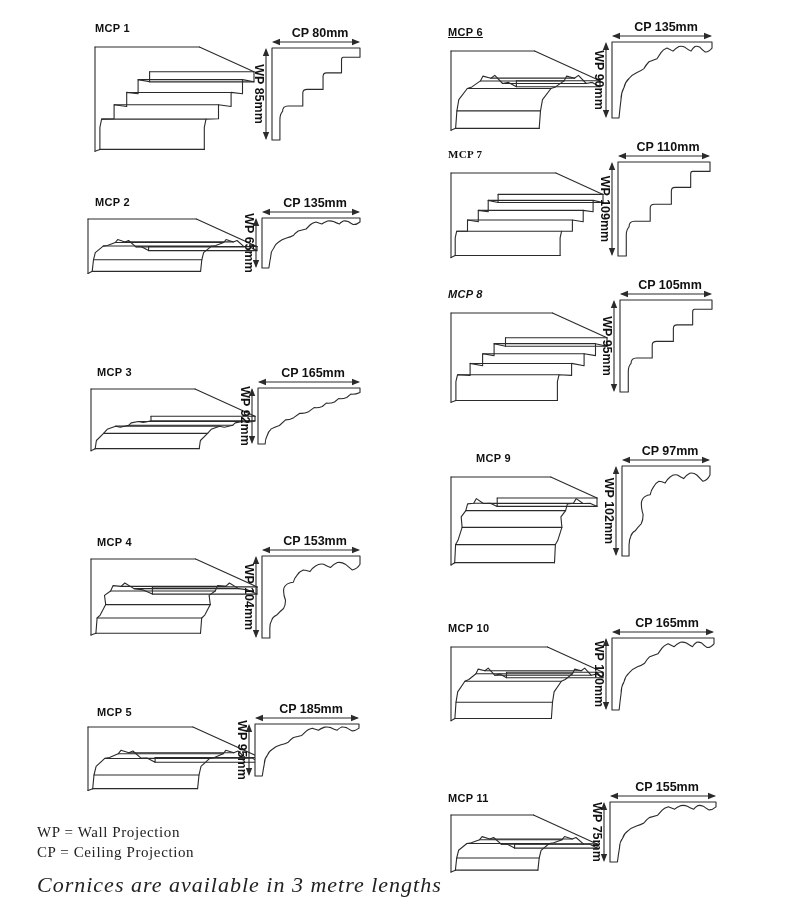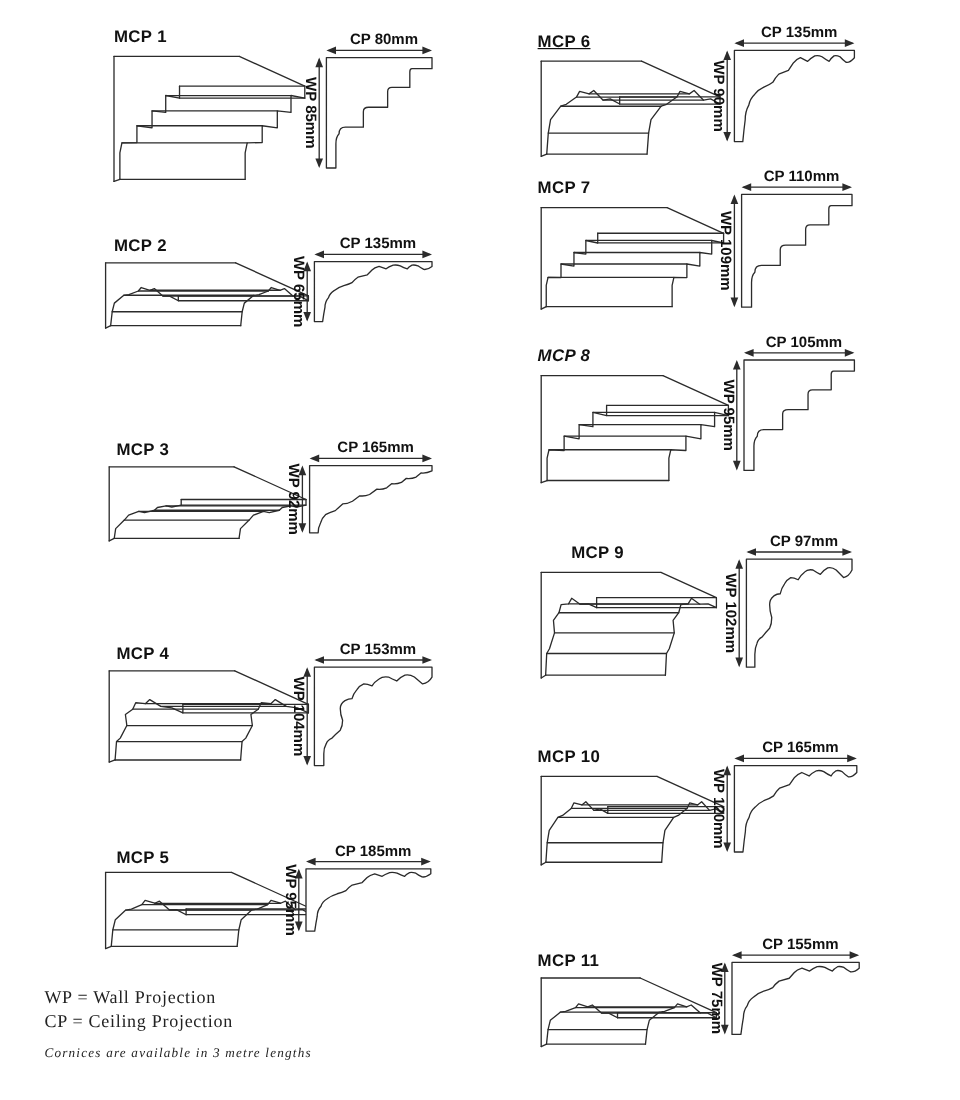--- a/index.html
+++ b/index.html
@@ -1,27 +1,27 @@
 <!DOCTYPE html>
 <html><head>
 <meta charset="utf-8">
 <style>
   html,body{margin:0;padding:0;background:#ffffff;}
   #canvas{position:relative;width:800px;height:917px;background:#ffffff;overflow:hidden;
           font-family:"Liberation Sans",sans-serif;color:#1a1a1a;}
-  .mcp-label{position:absolute;font-size:14px;font-weight:bold;letter-spacing:.3px;color:#111;}
+  .mcp-label{position:absolute;font-size:11px;font-weight:bold;letter-spacing:.3px;color:#111;}
   svg{position:absolute;overflow:visible;}
   svg path,svg line,svg polyline{stroke:#2b2b2b;fill:none;stroke-width:1.1;stroke-linejoin:round;stroke-linecap:round;}
   svg .fillw{fill:#ffffff;}
   svg .head{fill:#2b2b2b;stroke:none;}
   svg text{font-family:"Liberation Sans",sans-serif;font-size:12.5px;font-weight:bold;fill:#111;stroke:none;}
   .legend{position:absolute;left:37px;top:822px;font-family:"Liberation Serif",serif;
           font-size:15px;letter-spacing:.6px;color:#222;line-height:20px;}
   .note{position:absolute;left:37px;top:872px;font-family:"Liberation Serif",serif;
-        font-style:italic;font-size:11px;letter-spacing:1px;color:#222;}
+        font-style:italic;font-size:22px;letter-spacing:1px;color:#222;}
 </style>
 </head>
 <body>
 
 <div id="canvas">
   <div class="legend">
     <div>WP = Wall Projection</div>
     <div>CP = Ceiling Projection</div>
   </div>
   <div class="note">Cornices are available in 3 metre lengths</div>
@@ -184,21 +184,21 @@
       <path class="fillw" d="M0,100 L0,0 L100,0 L100,8 Q96,14 93,13 Q90,10 88,7 Q85,5 83,6 Q80,9 79,12 Q76,10 73,7 Q70,5 67,6 Q63,9 61,12 Q58,10 55,8 Q51,10 49,14 Q47,18 45,22 Q41,24 37,26 Q34,30 32,35 Q29,38 25,40 Q20,43 17,48 Q13,53 12,60 Q9,67 9,76 Q8,86 7,100 Z" transform="translate(30,24) scale(1,0.76)" vector-effect="non-scaling-stroke"></path>
       <line x1="32" y1="18" x2="128" y2="18"></line>
       <path class="head" d="M30,18 l8,-3.2 l0,6.4 Z"></path>
       <path class="head" d="M130,18 l-8,-3.2 l0,6.4 Z"></path>
       <line x1="24" y1="26" x2="24" y2="98"></line>
       <path class="head" d="M24,24 l-3.2,8 l6.4,0 Z"></path>
       <path class="head" d="M24,100 l-3.2,-8 l6.4,0 Z"></path>
       <text x="84" y="13" text-anchor="middle">CP 135mm</text>
       <text transform="translate(13,62) rotate(90)" text-anchor="middle">WP 90mm</text>
     </svg>
-    <div class="mcp-label" style="left: 448px; top: 148px;">MCP 7</div>
+    <div class="mcp-label" style="left: 448px; top: 148px; font-family: Liberation Serif, serif;">MCP 7</div>
     <svg width="172" height="126" style="left:448px;top:168px;">
       <line x1="3" y1="5" x2="107.91110263258298" y2="5"></line>
       <line x1="3" y1="5" x2="3" y2="89.59595574208316"></line>
       <line x1="107.91110263258298" y1="5" x2="155" y2="26.404044257916823"></line>
       <path d="M155.0,26.4 L 155.0,34.5 L 145.1,32.4 L 145.1,43.7 L 135.2,42.4 L 135.2,53.7 L 124.4,52.0 L 124.4,63.3 L 113.6,63.2 L 112.1,69.8 L 112.1,87.5"></path>
       <path d="M50.1,26.4 L 50.1,34.5 L 40.2,32.4 L 40.2,43.7 L 30.3,42.4 L 30.3,53.7 L 19.5,52.0 L 19.5,63.3 L 8.7,63.2 L 7.2,69.8 L 7.2,87.5"></path>
       <line x1="155" y1="34.46363983212514" x2="50.08889736741702" y2="34.46363983212514"></line>
       <line x1="145.11133155284244" y1="32.3866692102251" x2="40.20022892025946" y2="32.3866692102251"></line>
       <line x1="135.22266310568486" y1="42.39909194963754" x2="30.311560473101878" y2="42.39909194963754"></line>
       <line x1="124.39221671117893" y1="51.983433803891636" x2="19.48111407859595" y2="51.983433803891636"></line>

